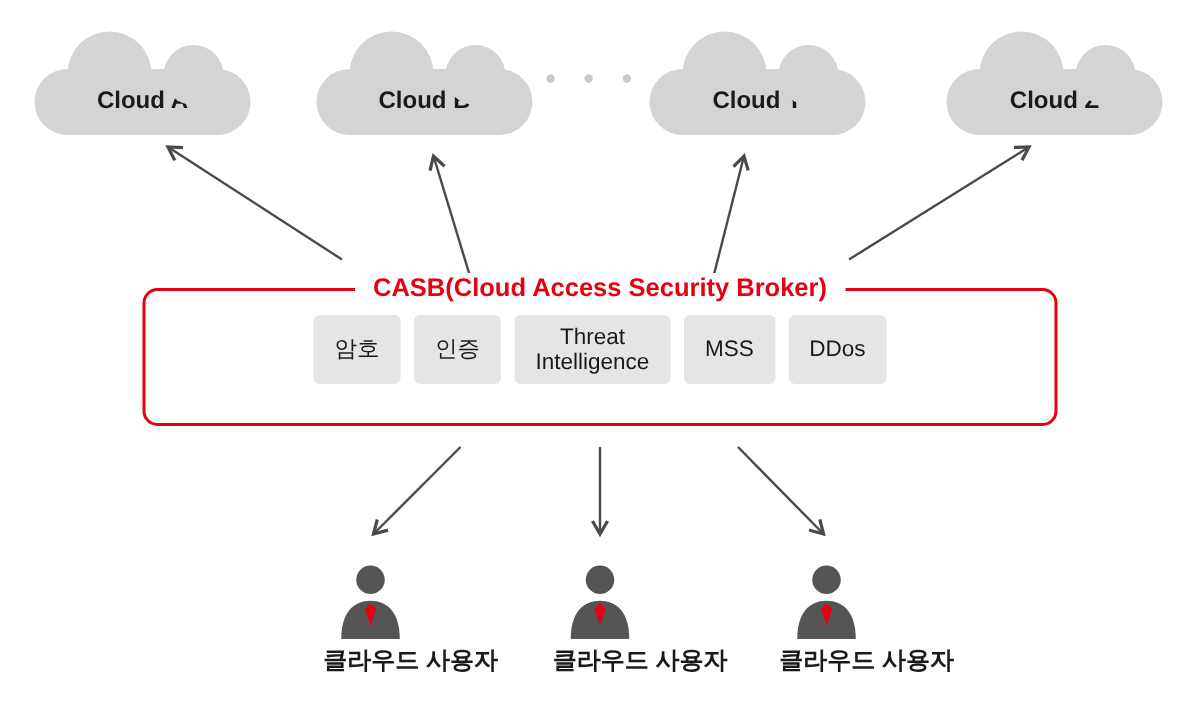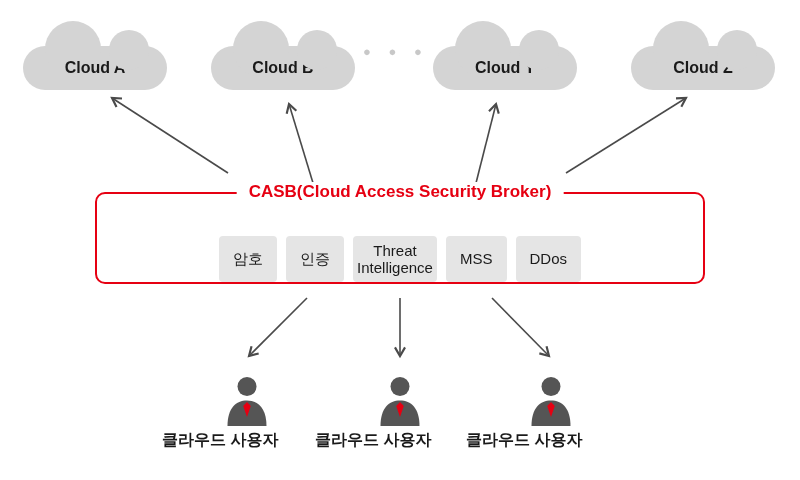--- a/index.html
+++ b/index.html
@@ -33,38 +33,38 @@
   .cloud-b{left:211px;top:46px;}
   .cloud-y{left:433px;top:46px;}
   .cloud-z{left:631px;top:46px;}
 
   .ellipsis{position:absolute;left:362px;top:44px;width:68px;text-align:center;
     color:var(--dots-gray,#c8c8c8);font-size:13px;letter-spacing:7px;}
 
   
   .casb-box{position:absolute;left:95px;top:192px;width:610px;height:92px;
     border:2px solid var(--accent-red,#e60012);border-radius:10px;
-    display:flex;align-items:flex-end;justify-content:center;}
+    display:flex;align-items:flex-start;justify-content:center;}
   .casb-title{position:absolute;left:50%;top:-12px;transform:translateX(-50%);
     background:#ffffff;padding:0 12px;white-space:nowrap;
     color:var(--accent-red,#e60012);font-size:17px;font-weight:bold;}
   .services{display:flex;align-items:center;justify-content:center;gap:9px;margin-top:16px;}
   .service{background:var(--service-gray,#e5e5e5);border-radius:4px;height:46px;
     display:flex;align-items:center;justify-content:center;text-align:center;
     padding:0 14px;font-size:15px;color:var(--text-black,#1a1a1a);line-height:1.15;}
-  .service.wide{width:84px;padding:0 6px;}
+  .service.wide{width:104px;padding:0 6px;}
 
   
   .person{position:absolute;width:46px;height:50px;}
   .person-fill{fill:var(--person-gray,#555555);}
   .tie-fill{fill:var(--accent-red,#e60012);}
   .person-1{left:224px;top:376px;}
   .person-2{left:377px;top:376px;}
   .person-3{left:528px;top:376px;}
-  .user-label{position:absolute;width:170px;top:430px;text-align:left;
+  .user-label{position:absolute;width:170px;top:430px;text-align:right;
     font-size:16px;font-weight:bold;color:var(--text-black,#1a1a1a);}
   .user-label-1{left:162px;}
   .user-label-2{left:315px;}
   .user-label-3{left:466px;}
 </style>
 </head>
 <body>
 
 <div class="canvas">
 

